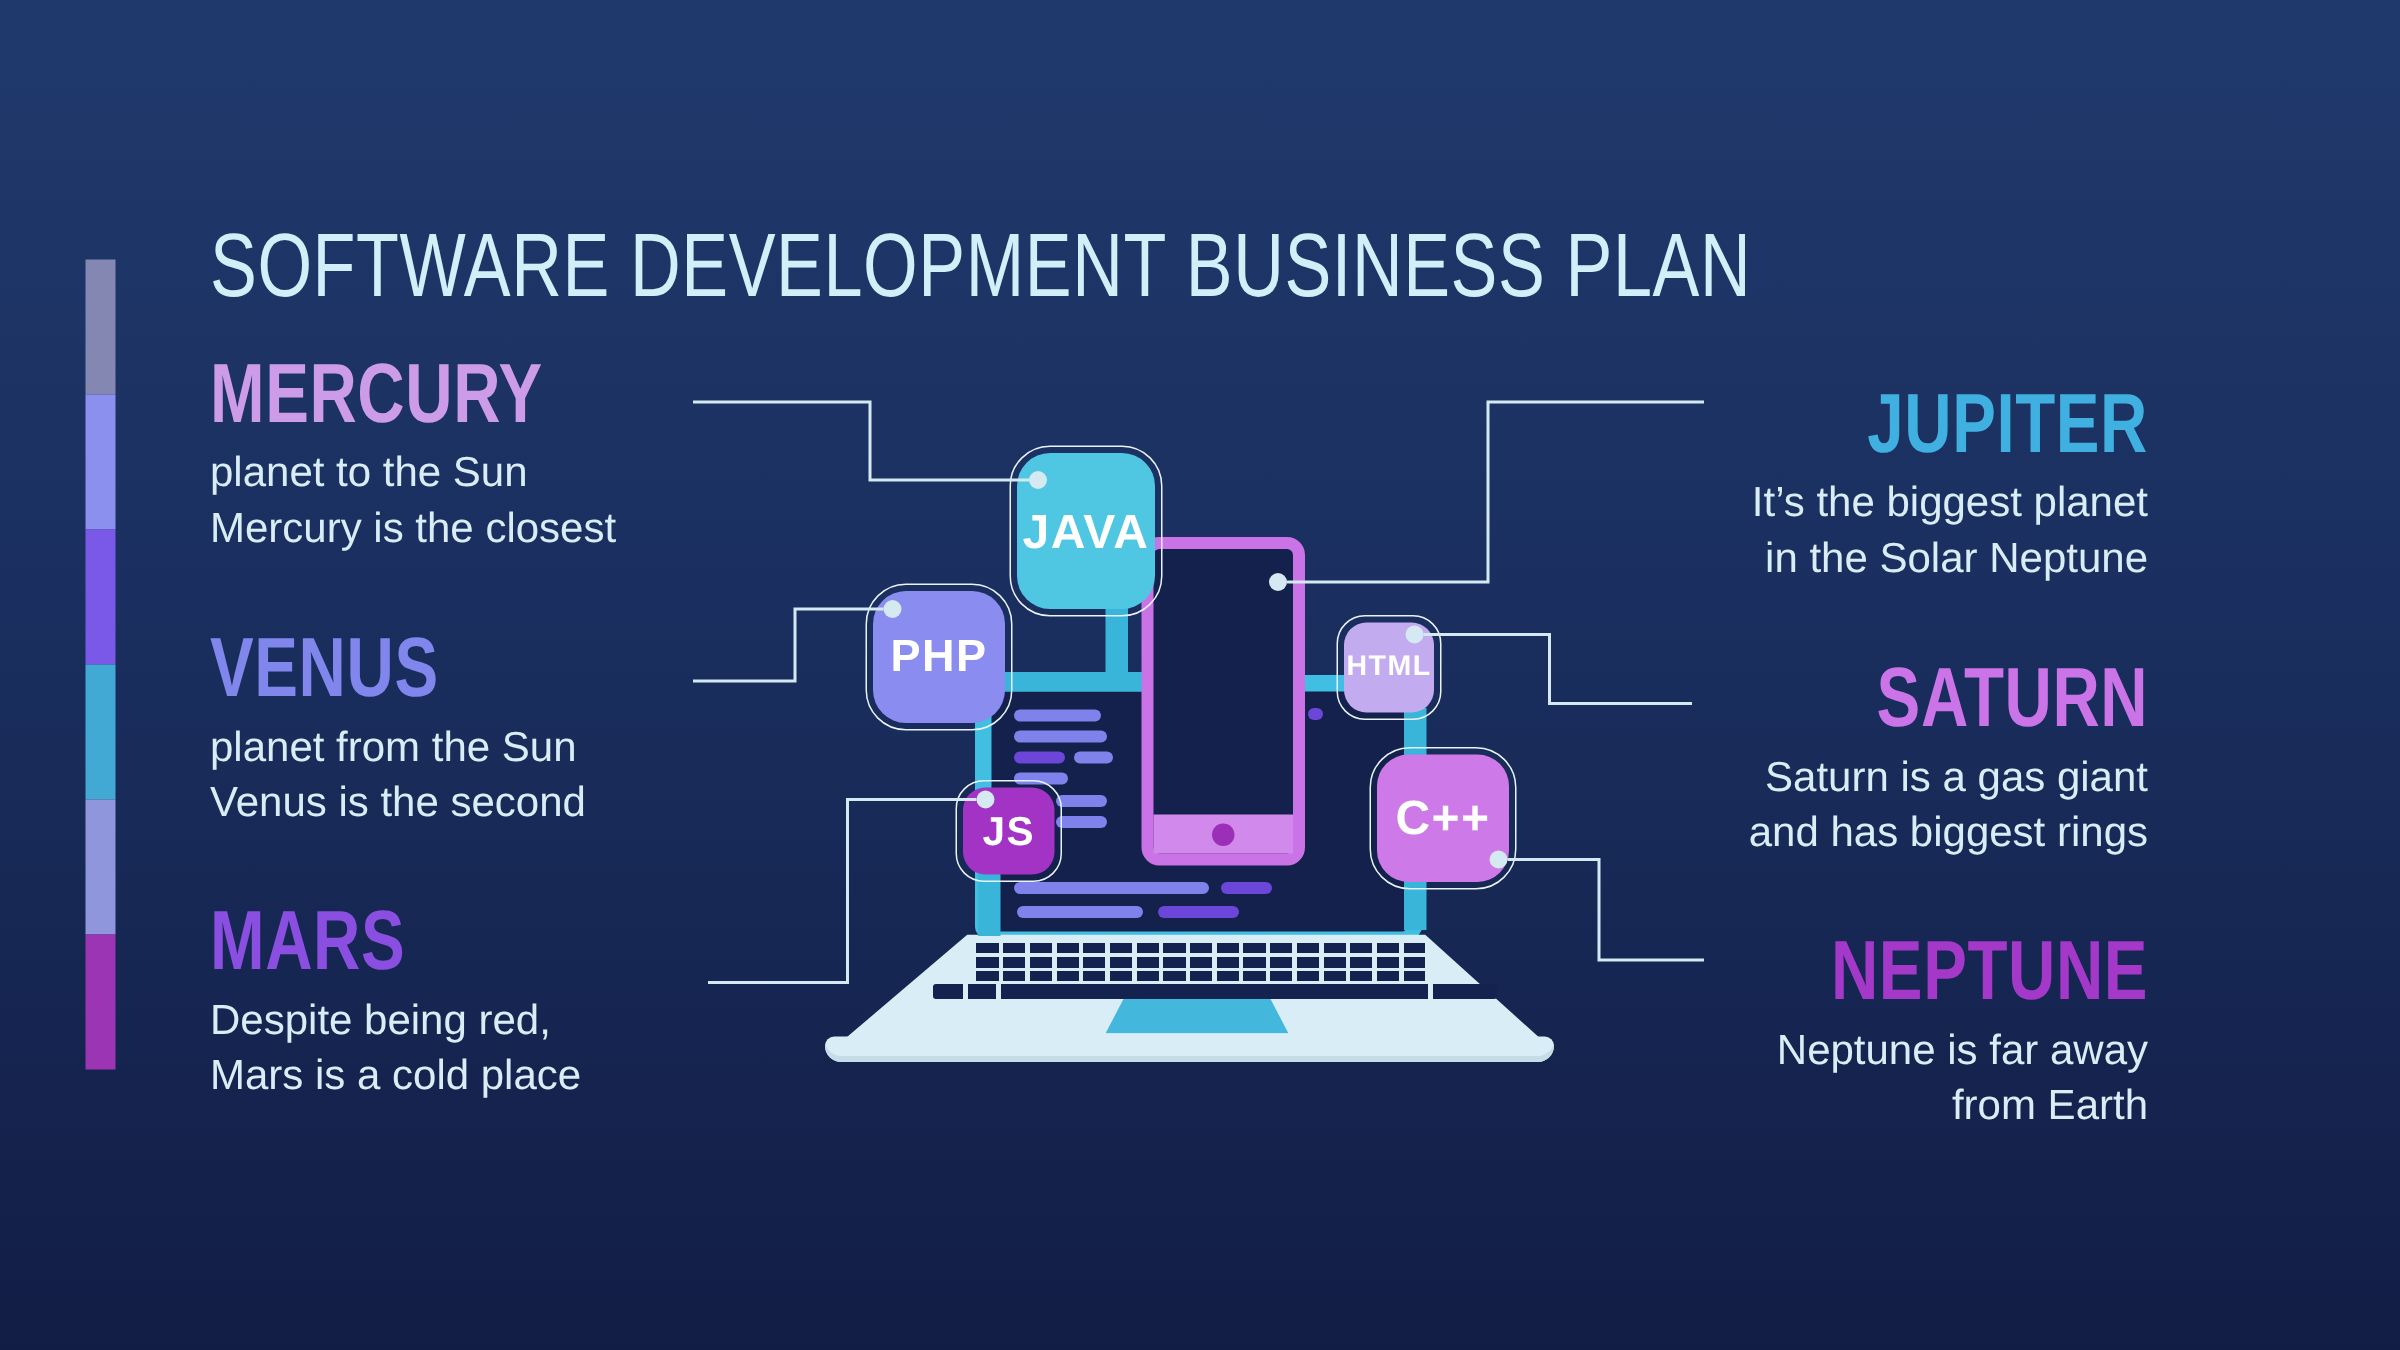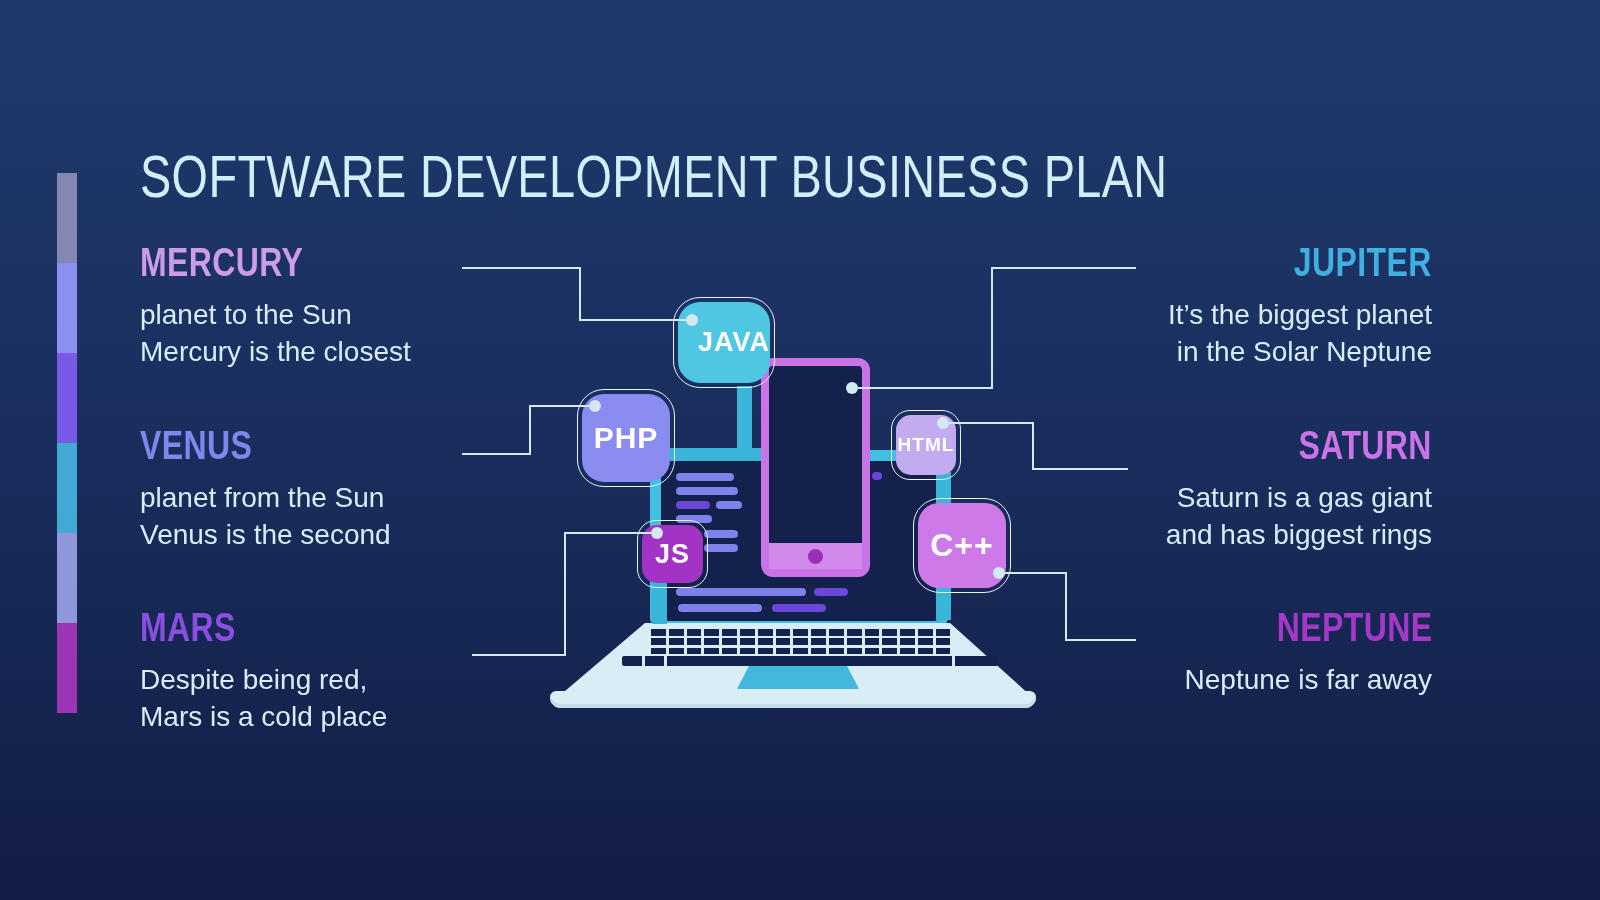--- a/index.html
+++ b/index.html
@@ -15,22 +15,22 @@
   .title{position:absolute;left:140px;top:102px;font-size:60px;font-weight:500;
          letter-spacing:.5px;color:#d2eef8;}
 
   
   .accent-bar{position:absolute;left:57px;top:173px;width:20px;}
   .accent-seg{width:20px;height:90px;}
 
   
   .sec{position:absolute;width:360px;}
   .sec-left{left:140px;text-align:left;}
-  .sec-right{right:168px;text-align:right;}
-  .sec-title{margin:0;font-size:41px;line-height:48px;font-weight:600;letter-spacing:.5px;}
+  .sec-right{right:168px;text-align:right;margin-top:20px;}
+  .sec-title{margin:0;font-size:56px;line-height:48px;font-weight:600;letter-spacing:.5px;}
   .sec-body{margin:10px 0 0 0;font-size:28px;line-height:37px;color:#d9edf7;}
   .bl{display:block;}
   .t-mercury{color:#cc9ce8}.t-venus{color:#8186ec}.t-mars{color:#8a4fe0}
   .t-jupiter{color:#3fb0e0}.t-saturn{color:#ca74e8}.t-neptune{color:#a438c8}
 
   
   .laptop{position:absolute;inset:0;z-index:4;}
   .lt-screen-frame{position:absolute;left:650px;top:450px;width:298px;height:175px;
                    background:#40bfe2;border-radius:7px;}
   .lt-screen-inner{position:absolute;left:661px;top:461px;width:276px;height:160px;
@@ -63,21 +63,21 @@
   .phone-chin{position:absolute;left:0;right:0;bottom:0;height:26px;background:#d289ec;}
   .phone-home{position:absolute;left:50%;bottom:5px;width:15px;height:15px;margin-left:-7.5px;
               border-radius:50%;background:#9c2fb8;}
 
   
   .badge{position:absolute;display:flex;align-items:center;justify-content:center;
          color:#fff;font-weight:700;letter-spacing:1px;z-index:8;}
   .badge-outline{position:absolute;left:-5px;top:-5px;right:-5px;bottom:-5px;
                  border:1.5px solid #e9f4fa;border-radius:27px;}
   .badge-sm .badge-outline{border-radius:19px;}
-  .badge-java{left:678px;top:302px;width:92px;height:81px;border-radius:22px;background:#4fc6e2;font-size:27px;justify-content:flex-end;}
+  .badge-java{left:678px;top:302px;width:92px;height:104px;border-radius:22px;background:#4fc6e2;font-size:32px;}
   .badge-php{left:582px;top:394px;width:88px;height:88px;border-radius:22px;background:#8b8cf0;font-size:30px;}
   .badge-html{left:896px;top:415px;width:60px;height:60px;border-radius:15px;background:#c3abf0;font-size:19px;}
   .badge-js{left:642px;top:525px;width:61px;height:58px;border-radius:15px;background:#a233c4;font-size:27px;}
   .badge-cpp{left:918px;top:503px;width:88px;height:85px;border-radius:21px;background:#cd7ae8;font-size:32px;}
 
   
   .connectors{position:absolute;inset:0;z-index:10;pointer-events:none;}
   .connectors polyline{fill:none;stroke:#d4e9f2;stroke-width:2;}
   .connectors circle{fill:#d4e9f2;}
 </style>
@@ -136,20 +136,21 @@
     <p class="sec-body">
       <span class="bl">Saturn is a gas giant</span>
       <span class="bl">and has biggest rings</span>
     </p>
   </section>
 
   <section class="sec sec-right" style="top:603px">
     <h2 class="sec-title"><span class="cond cond-r t-neptune">NEPTUNE</span></h2>
     <p class="sec-body">
       <span class="bl">Neptune is far away</span>
+      <span class="bl">from Earth</span>
     </p>
   </section>
 
   <div class="laptop">
     <div class="lt-screen-frame"></div>
     <div class="lt-screen-inner"></div>
     <div class="codeline c-peri" style="left:676px;top:473px;width:58px"></div>
     <div class="codeline c-peri" style="left:676px;top:487px;width:62px"></div>
     <div class="codeline c-pur" style="left:676px;top:501px;width:34px"></div>
     <div class="codeline c-peri" style="left:716px;top:501px;width:26px"></div>

